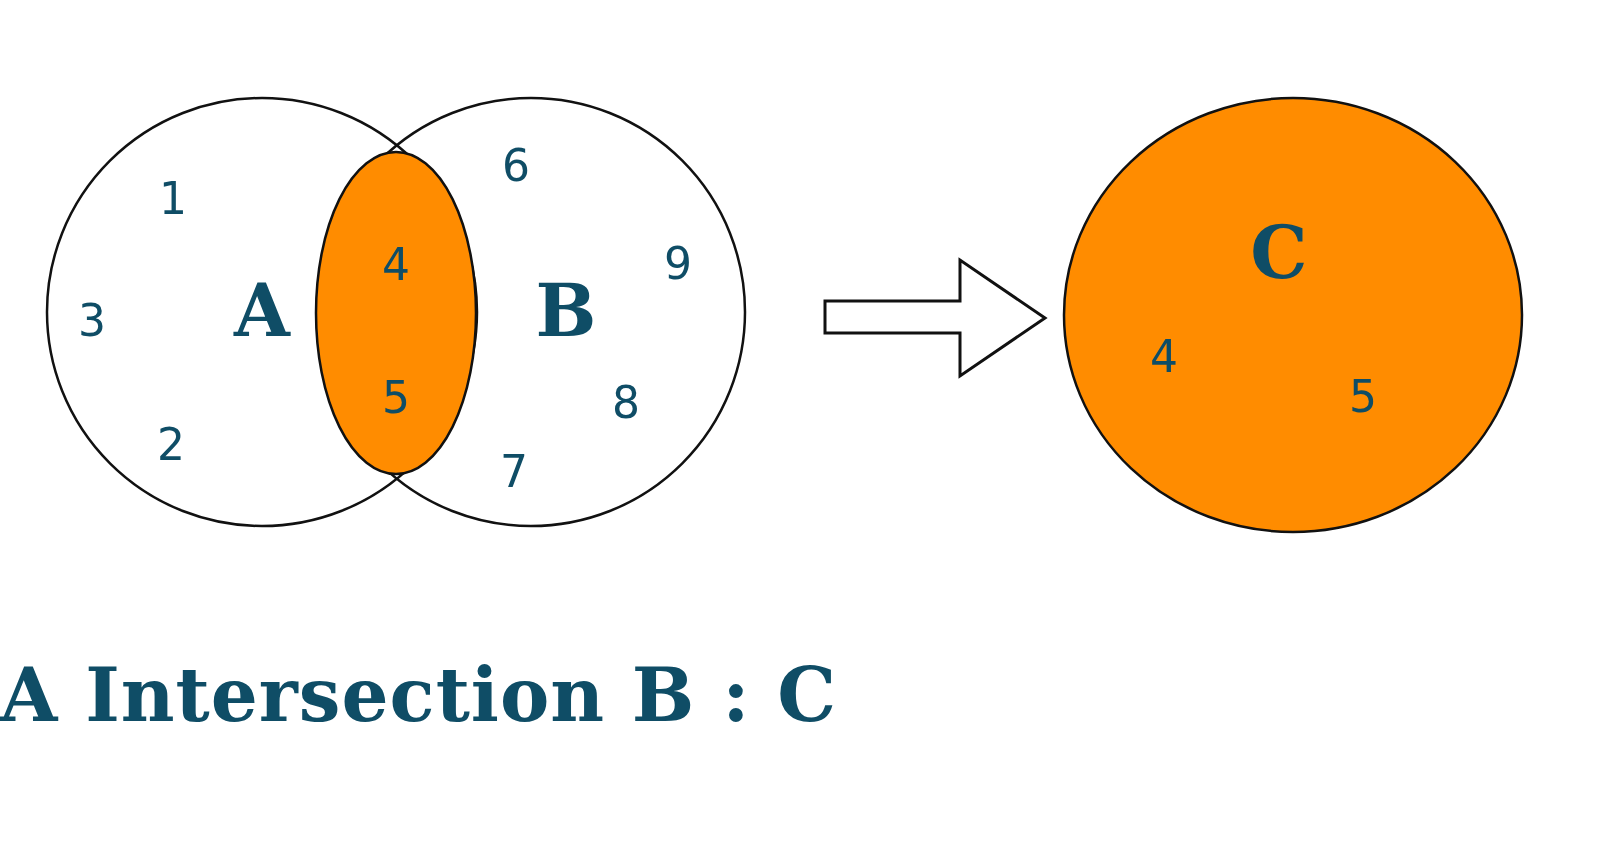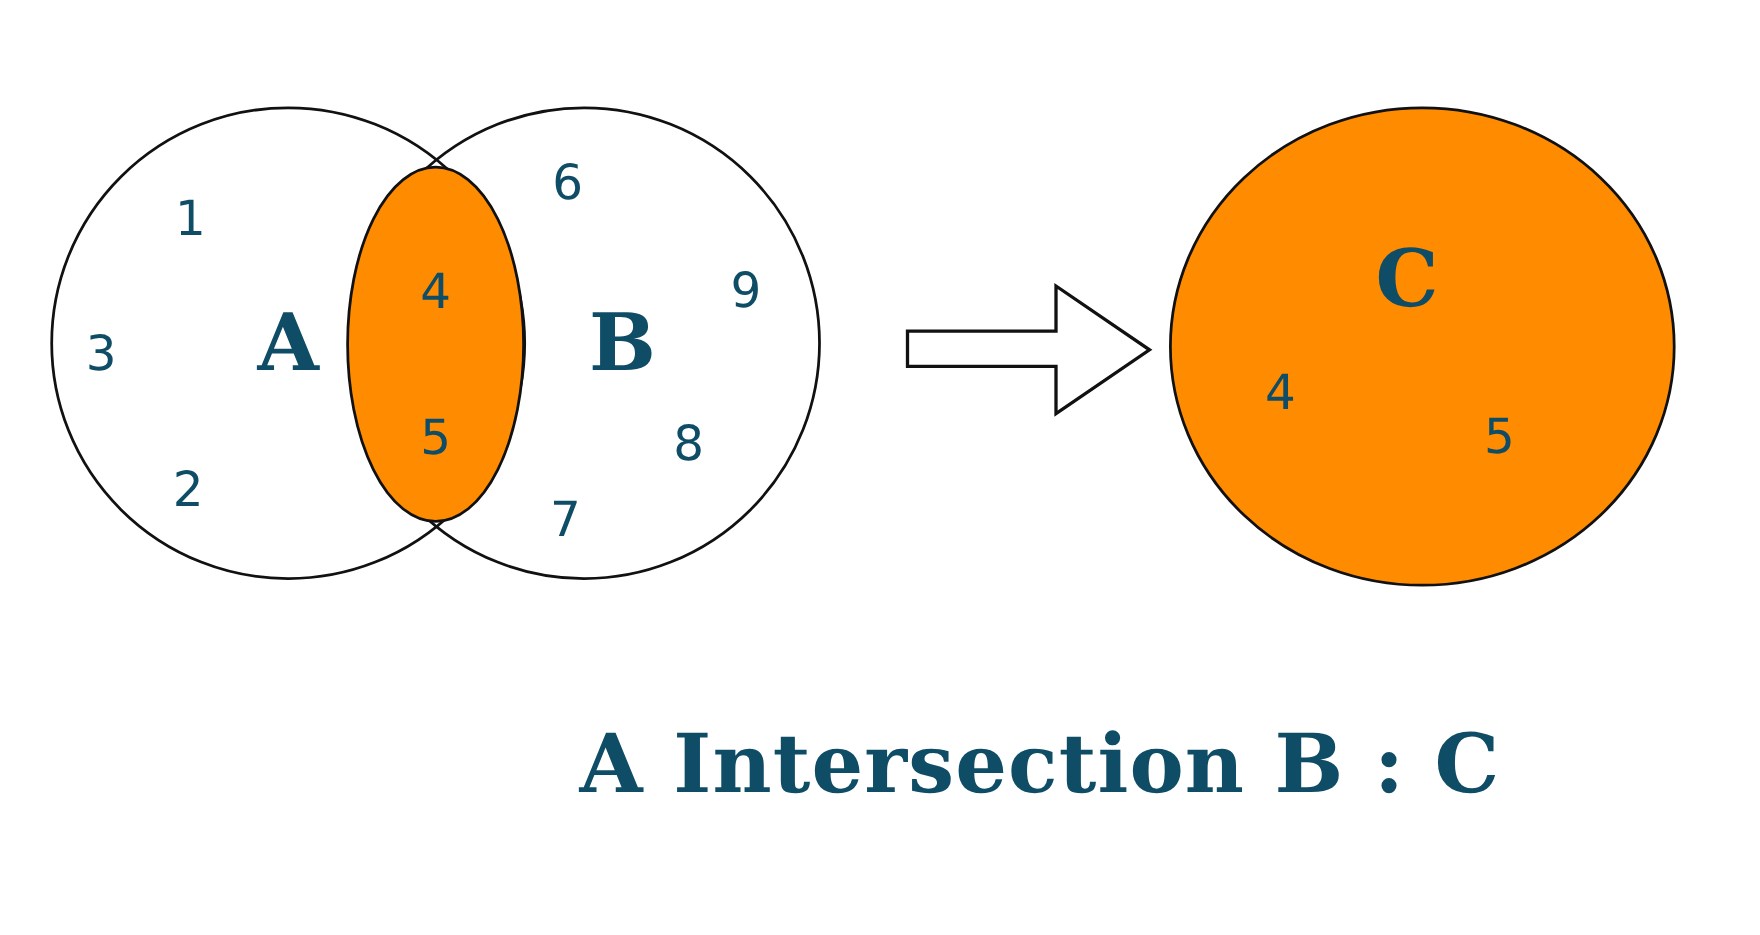--- a/index.html
+++ b/index.html
@@ -29,21 +29,21 @@
       font-family: "DejaVu Serif", serif;
       font-weight: bold;
       font-size: 72px;
       fill: #0f4d66;
     }
     .caption {
       position: absolute;
       left: 0;
       top: 640px;
       width: 1364px;
-      text-align: right;
+      text-align: left;
       font-family: "DejaVu Serif", serif;
       font-weight: bold;
       font-size: 74px;
       color: #0f4d66;
       letter-spacing: 1px;
       line-height: 110px;
     }
   </style>
 </head>
 <body>

